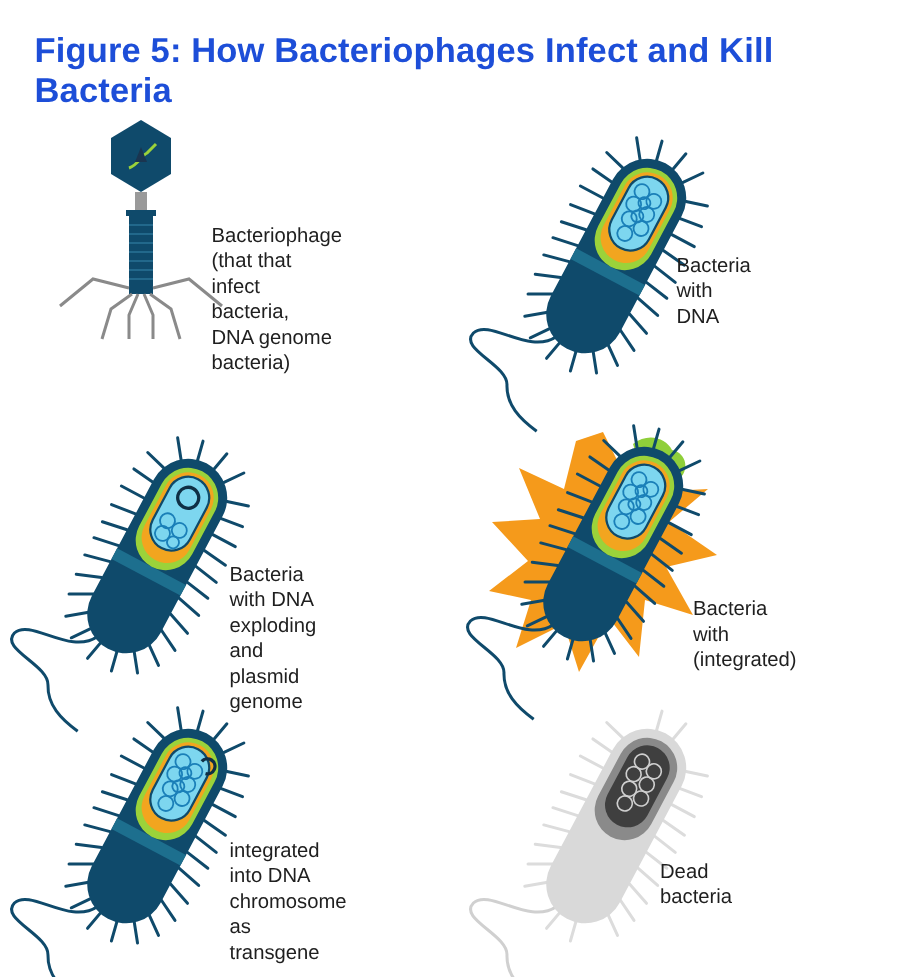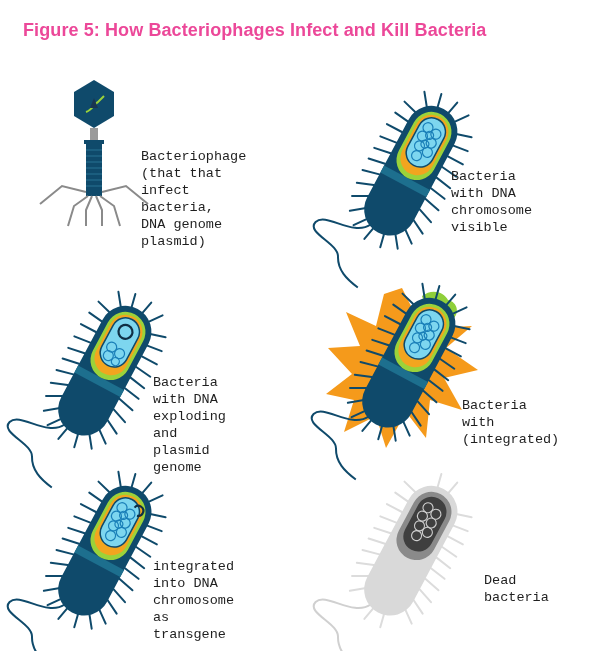--- a/index.html
+++ b/index.html
@@ -1,20 +1,20 @@
 <!DOCTYPE html>
 <html><head>
 <meta charset="utf-8">
 <style>
   html,body{margin:0;padding:0;background:#fff;}
   body{width:607px;height:651px;position:relative;overflow:hidden;font-family:"Liberation Sans",sans-serif;color:#1a1a1a;}
-  .title{position:absolute;left:23px;top:20px;font-size:18px;font-weight:bold;letter-spacing:0.1px;color:#ec4899;}
+  .title{position:absolute;left:23px;top:20px;font-size:23px;font-weight:bold;letter-spacing:0.1px;color:#1d4ed8;}
   .panel{position:absolute;}
   .label{position:absolute;font-size:13.5px;line-height:17px;color:#1f1f1f;}
-  .label span{display:block;font-family:Liberation Mono, monospace;}
+  .label span{display:block;}
   svg{position:absolute;overflow:visible;}
 </style>
 </head>
 <body>
 
 <div class="title">Figure 5: How Bacteriophages Infect and Kill Bacteria</div>
 
 <svg width="0" height="0" style="position:absolute">
   <defs>
     <g id="hairs">
@@ -96,35 +96,34 @@
         <path d="M68,114 L92,108 L114,126"></path>
       <path d="M54,118 L40,128 L34,148"></path>
         <path d="M66,118 L80,128 L86,148"></path>
       <path d="M58,118 L52,132 L52,148"></path>
         <path d="M62,118 L68,132 L68,148"></path>
     </g>
   </svg>
   <div class="label" style="left:141px;top:148px;">
     <span>Bacteriophage</span>
     <span>(that that infect bacteria,</span>
-    <span>DNA genome plasmid)</span>
+    <span>DNA genome bacteria)</span>
   </div>
 </div>
 
 <div class="panel">
   <svg width="140" height="180" style="left:330px;top:88px;">
     <g transform="translate(78,88) rotate(28)">
       <use href="#tail"></use>
         <use href="#body"></use>
         <use href="#dna"></use>
     </g>
   </svg>
   <div class="label" style="left:451px;top:168px;">
     <span>Bacteria with DNA</span>
-    <span>chromosome visible</span>
   </div>
 </div>
 
 <div class="panel">
   <svg width="140" height="180" style="left:24px;top:288px;">
     <g transform="translate(78,88) rotate(28)">
       <use href="#tail"></use>
         <use href="#body"></use>
       <g fill="none" stroke="#1a7fb8" stroke-width="1.2">
         <circle cx="-5" cy="-30" r="5"></circle>
@@ -210,16 +209,16 @@
         <circle cx="-5" cy="-52" r="5"></circle>
           <circle cx="5" cy="-50" r="5"></circle>
           <circle cx="-6" cy="-42" r="5"></circle>
         <circle cx="5" cy="-40" r="5"></circle>
           <circle cx="-4" cy="-32" r="5"></circle>
           <circle cx="6" cy="-30" r="5"></circle>
           <circle cx="-2" cy="-22" r="5"></circle>
       </g>
     </g>
   </svg>
-  <div class="label" style="left:440px;top:572px;margin-left:44px;">
+  <div class="label" style="left:440px;top:572px;">
     <span>Dead bacteria</span>
   </div>
 </div>
 
 </body></html>

